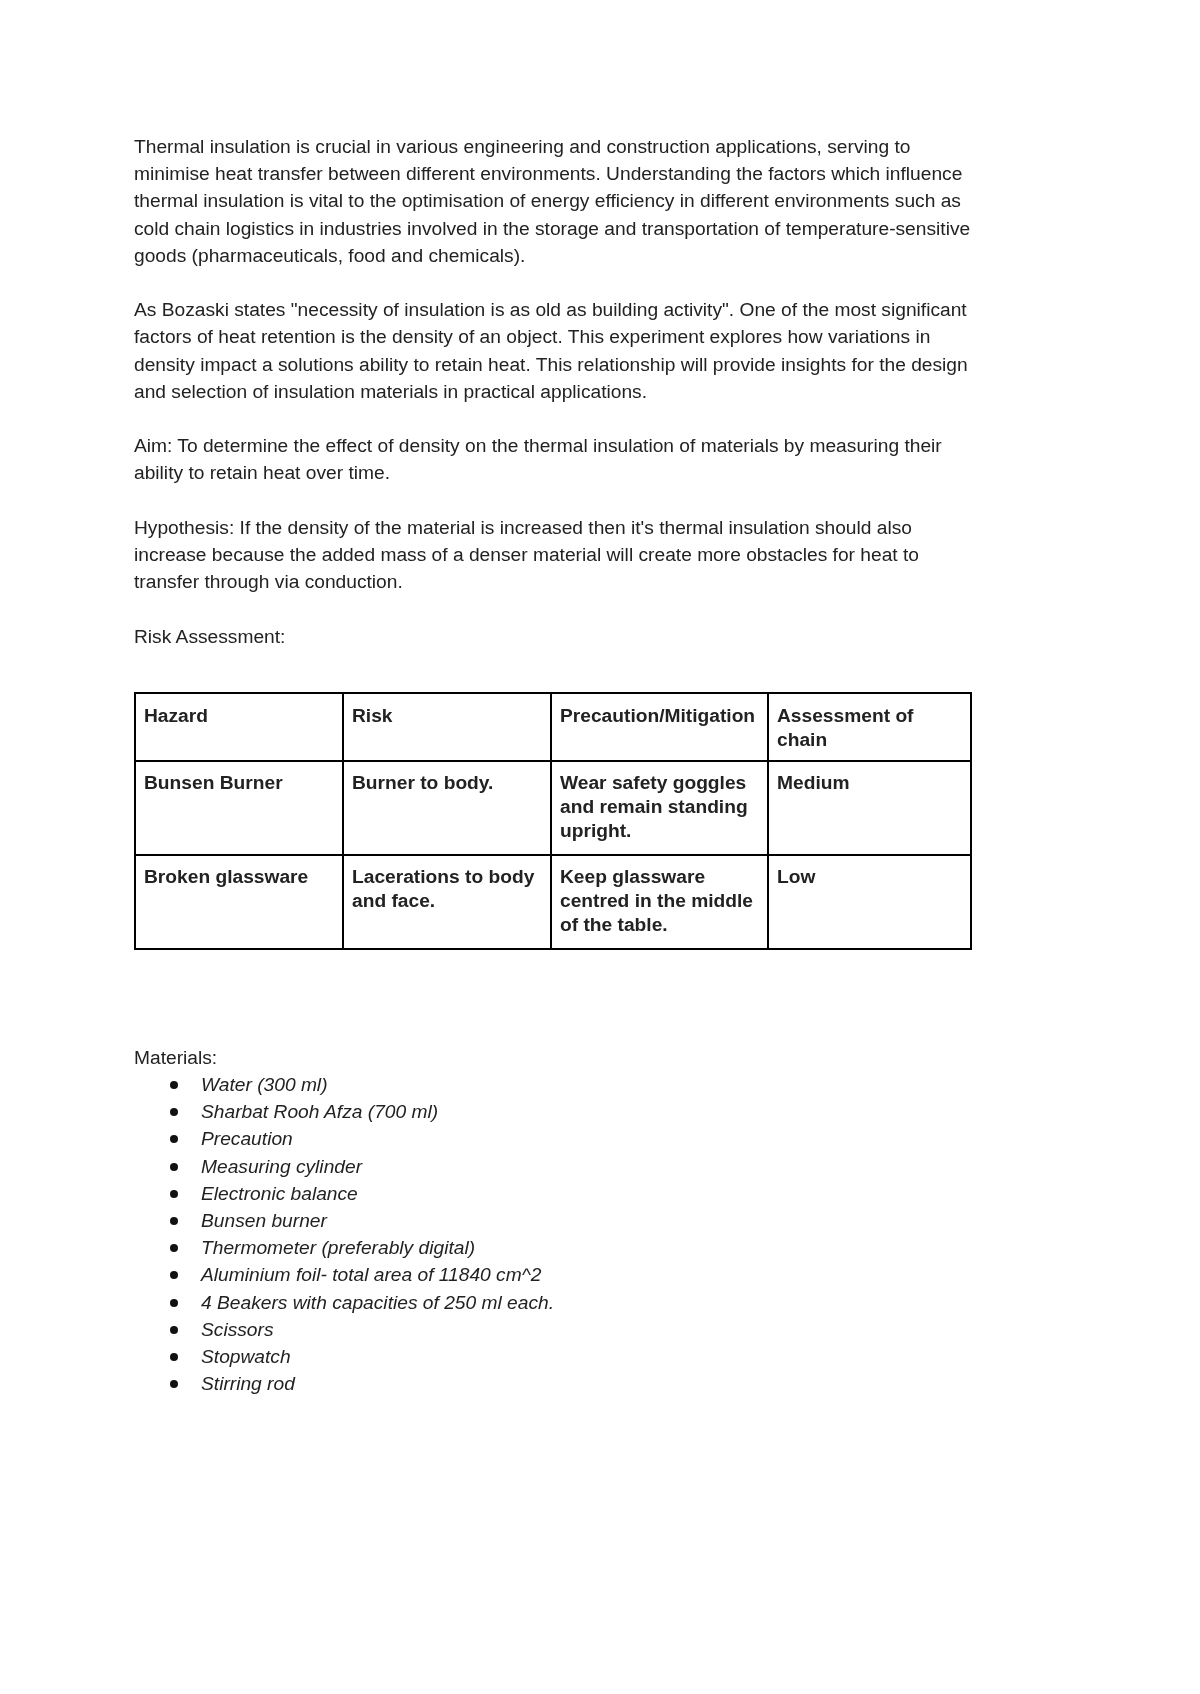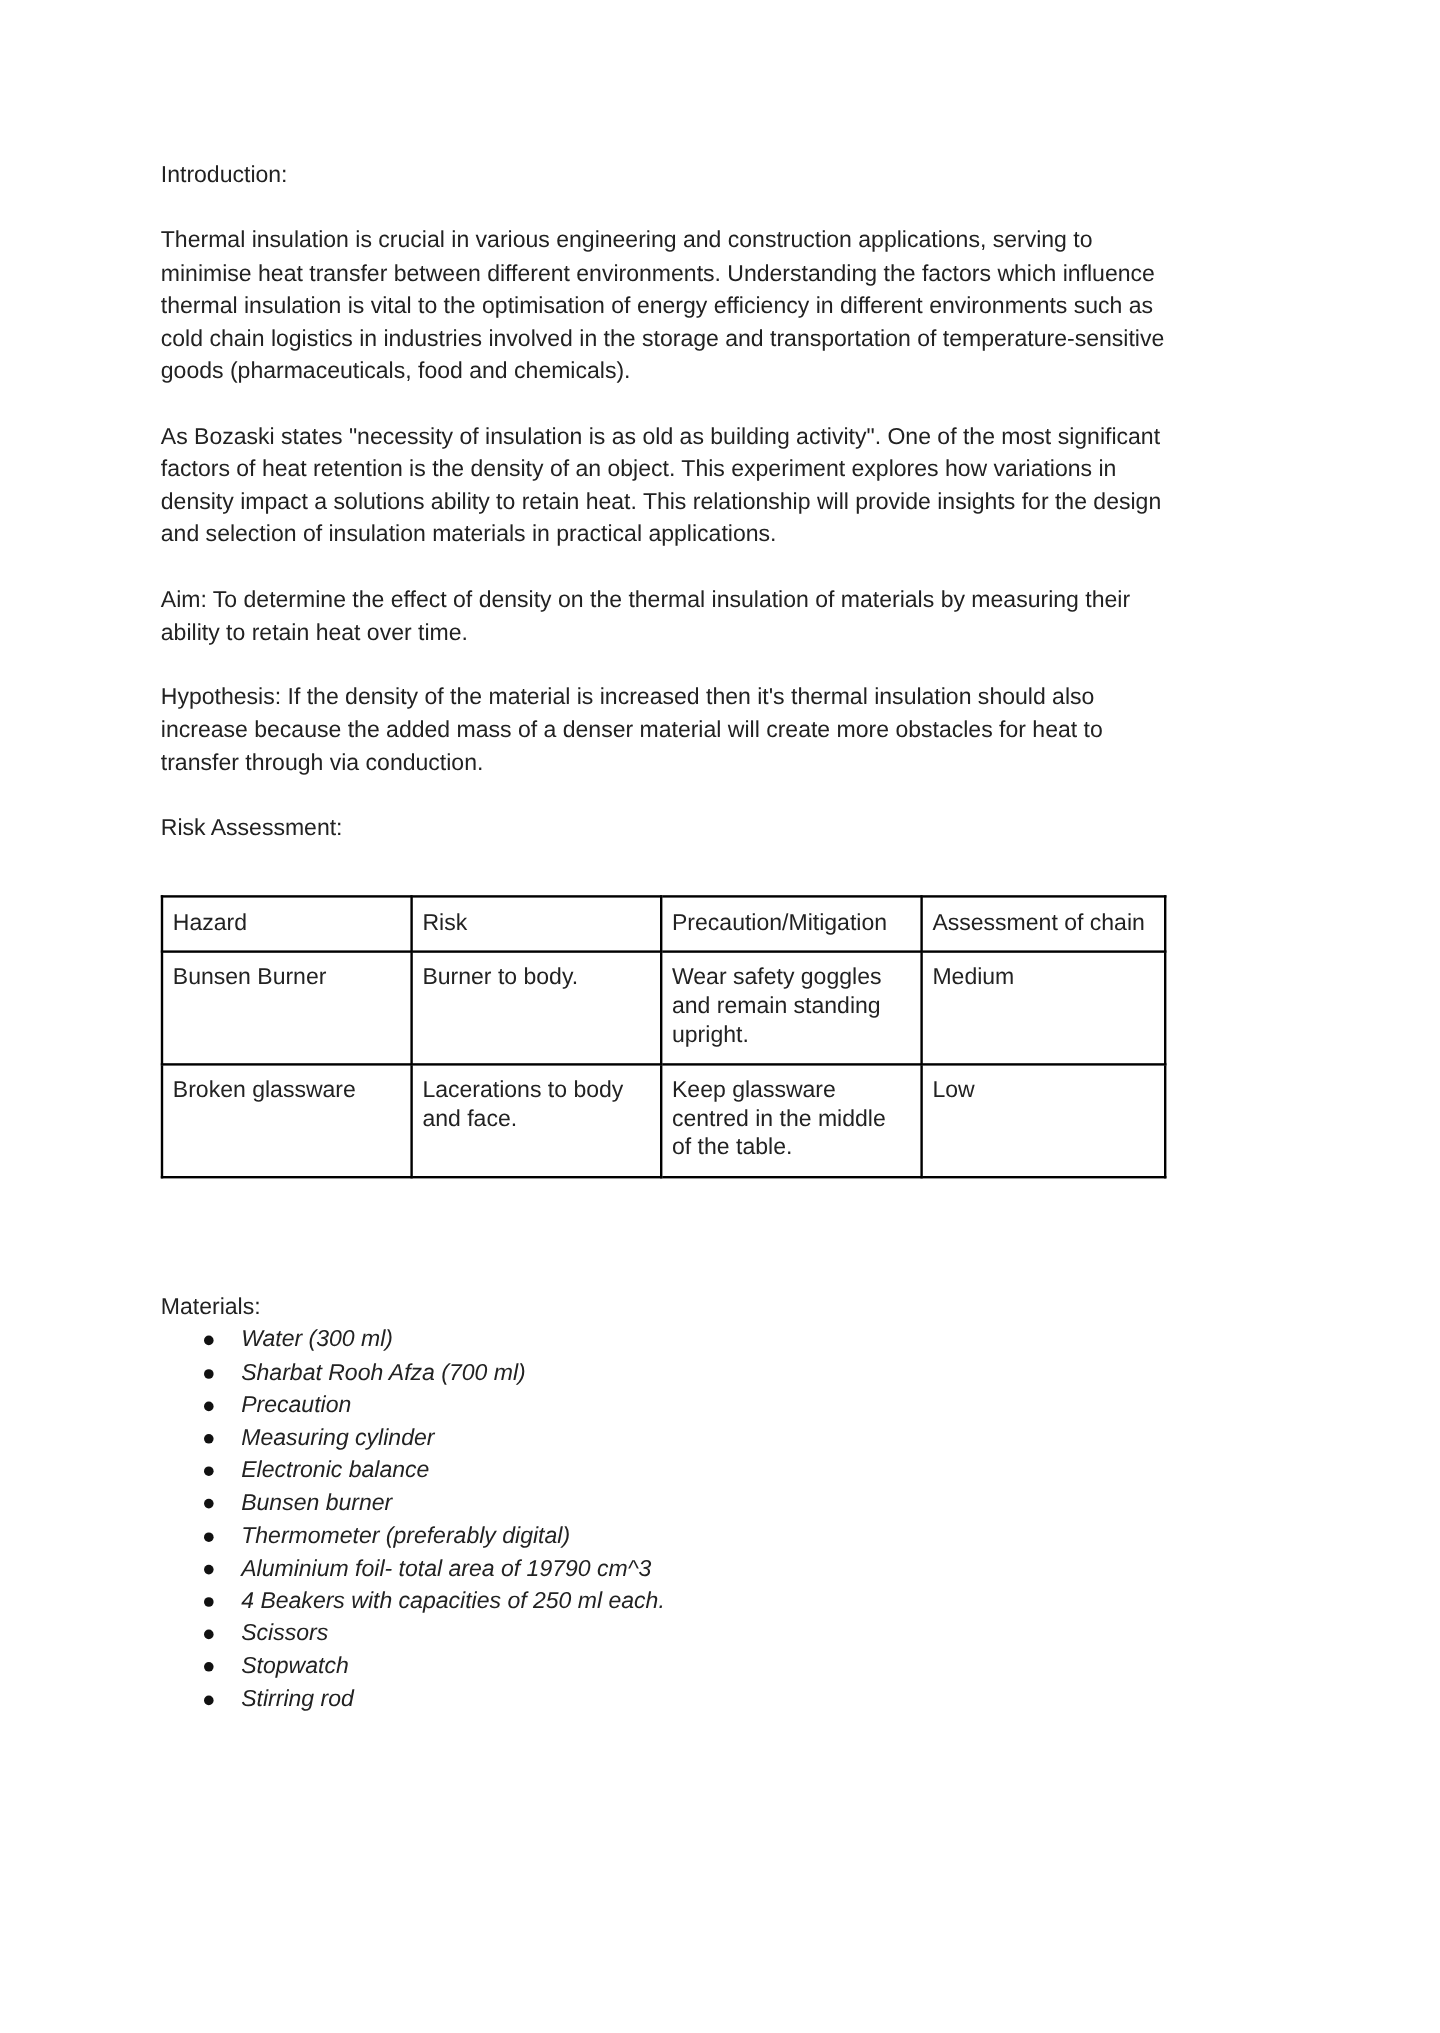--- a/index.html
+++ b/index.html
@@ -4,34 +4,33 @@
 <style>
   html, body { margin: 0; padding: 0; background: #ffffff; }
   body { width: 1200px; height: 1694px; position: relative; overflow: hidden;
          font-family: "Liberation Sans", "DejaVu Sans", sans-serif; color: #222; }
   .page { position: absolute; left: 134px; top: 133px; width: 850px;
           font-size: 19.2px; line-height: 27.2px; }
   p { margin: 0 0 27.2px 0; }
   .table-gap { height: 42px; }
   table.risk { border-collapse: collapse; width: 836px; table-layout: fixed; }
   table.risk td { border: 2px solid #000; vertical-align: top; padding: 9px 8px 8px 8px;
-                  font-size: 19.2px; line-height: 24px; }
+                  font-size: 19.2px; line-height: 24px; font-weight: bold; }
   table.risk tr.hdr td { height: 26px; padding-top: 10px; padding-bottom: 8px; }
   table.risk tr.r td { height: 75px; }
   .after-table { height: 94px; }
   ul.materials { margin: 0; padding: 0; list-style: none; }
   ul.materials li { position: relative; padding-left: 67px; line-height: 27.2px; font-style: italic; }
   ul.materials li .bullet { position: absolute; left: 36px; top: 10px; width: 8px; height: 8px;
                             border-radius: 50%; background: #111; }
 </style>
 </head>
 <body>
 
 <div class="page">
-  <p>Introduction:</p>
   <p>Thermal insulation is crucial in various engineering and construction applications, serving to minimise heat transfer between different environments. Understanding the factors which influence thermal insulation is vital to the optimisation of energy efficiency in different environments such as cold chain logistics in industries involved in the storage and transportation of temperature-sensitive goods (pharmaceuticals, food and chemicals).</p>
   <p>As Bozaski states "necessity of insulation is as old as building activity". One of the most significant factors of heat retention is the density of an object. This experiment explores how variations in density impact a solutions ability to retain heat. This relationship will provide insights for the design and selection of insulation materials in practical applications.</p>
   <p>Aim: To determine the effect of density on the thermal insulation of materials by measuring their ability to retain heat over time.</p>
   <p>Hypothesis: If the density of the material is increased then it's thermal insulation should also increase because the added mass of a denser material will create more obstacles for heat to transfer through via conduction.</p>
   <p style="margin-bottom:0">Risk Assessment:</p>
   <div class="table-gap"></div>
 
   <table class="risk">
     <colgroup>
       <col style="width:208px">
@@ -65,19 +64,19 @@
 
   <div style="line-height:27.2px">Materials:</div>
   <ul class="materials">
     <li><span class="bullet"></span><span>Water (300 ml)</span></li>
     <li><span class="bullet"></span><span>Sharbat Rooh Afza (700 ml)</span></li>
     <li><span class="bullet"></span><span>Precaution</span></li>
     <li><span class="bullet"></span><span>Measuring cylinder</span></li>
     <li><span class="bullet"></span><span>Electronic balance</span></li>
     <li><span class="bullet"></span><span>Bunsen burner</span></li>
     <li><span class="bullet"></span><span>Thermometer (preferably digital)</span></li>
-    <li><span class="bullet"></span><span>Aluminium foil- total area of 19790 cm^3</span></li>
+    <li><span class="bullet"></span><span>Aluminium foil- total area of 11840 cm^2</span></li>
     <li><span class="bullet"></span><span>4 Beakers with  capacities of 250 ml each.</span></li>
     <li><span class="bullet"></span><span>Scissors</span></li>
     <li><span class="bullet"></span><span>Stopwatch</span></li>
     <li><span class="bullet"></span><span>Stirring rod</span></li>
   </ul>
 </div>
 
 </body></html>

